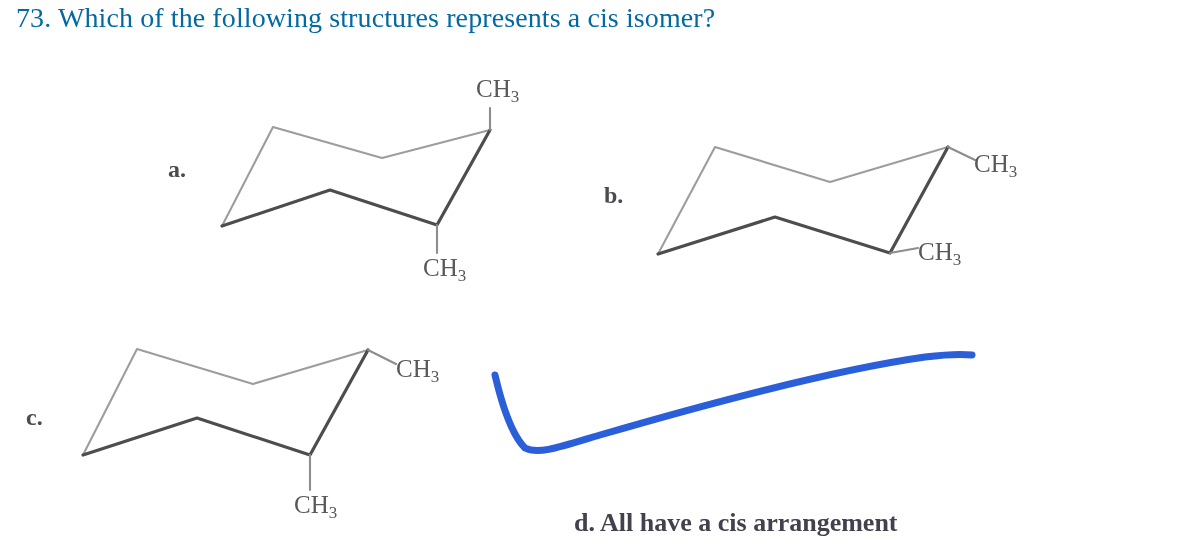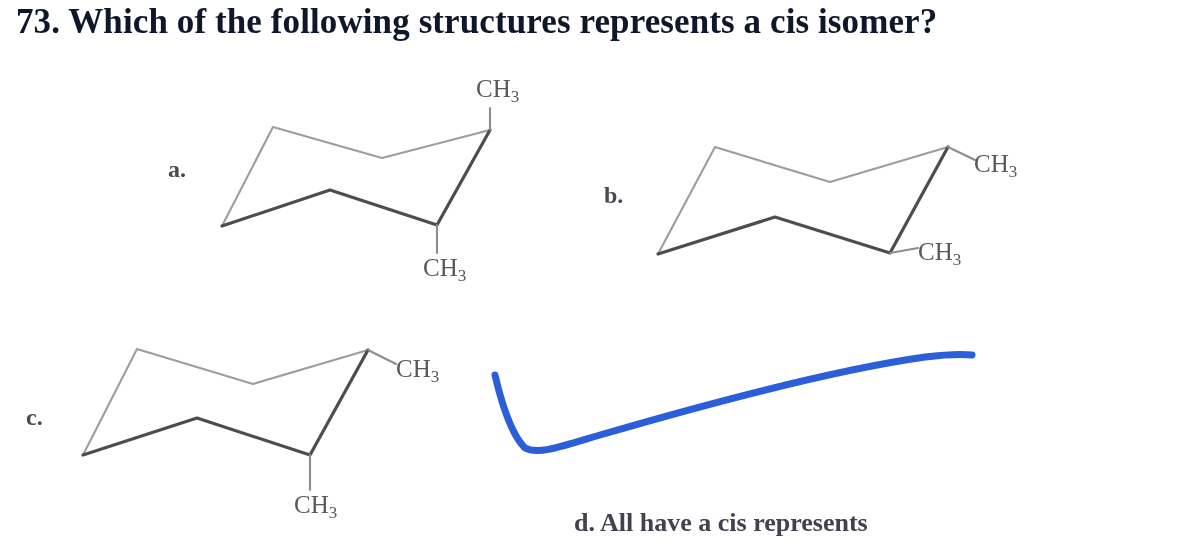--- a/index.html
+++ b/index.html
@@ -12,23 +12,23 @@
     height: 551px;
     position: relative;
     overflow: hidden;
     font-family: "Liberation Serif", "DejaVu Serif", serif;
     background: #ffffff;
   }
   #question-title {
     position: absolute;
     left: 16px;
     top: 2px;
-    font-size: 35px;
-    font-weight: bold;
-    color: #0f172a;
+    font-size: 28px;
+    font-weight: normal;
+    color: #0369a1;
     letter-spacing: 0.1px;
     white-space: nowrap;
   }
   .opt-label {
     position: absolute;
     font-size: 24px;
     font-weight: bold;
     color: #4a4a52;
   }
   #label-a { left: 168px; top: 156px; }
@@ -151,13 +151,13 @@
 </div>
 
 <div class="ch3" style="left:294px; top:491px;">
   <span>CH</span><sub>3</sub>
 </div>
 
 <svg id="check-mark" width="520" height="130" viewBox="0 0 520 130">
   <path d="M 15 40 C 22 70, 32 100, 45 113 C 58 120, 80 112, 120 100 C 230 68, 360 34, 445 22 C 470 19, 482 19, 492 20" stroke="#2b5fd9"></path>
 </svg>
 
-<div id="answer-d">d. All have a cis represents</div>
+<div id="answer-d">d. All have a cis arrangement</div>
 
 </body></html>

